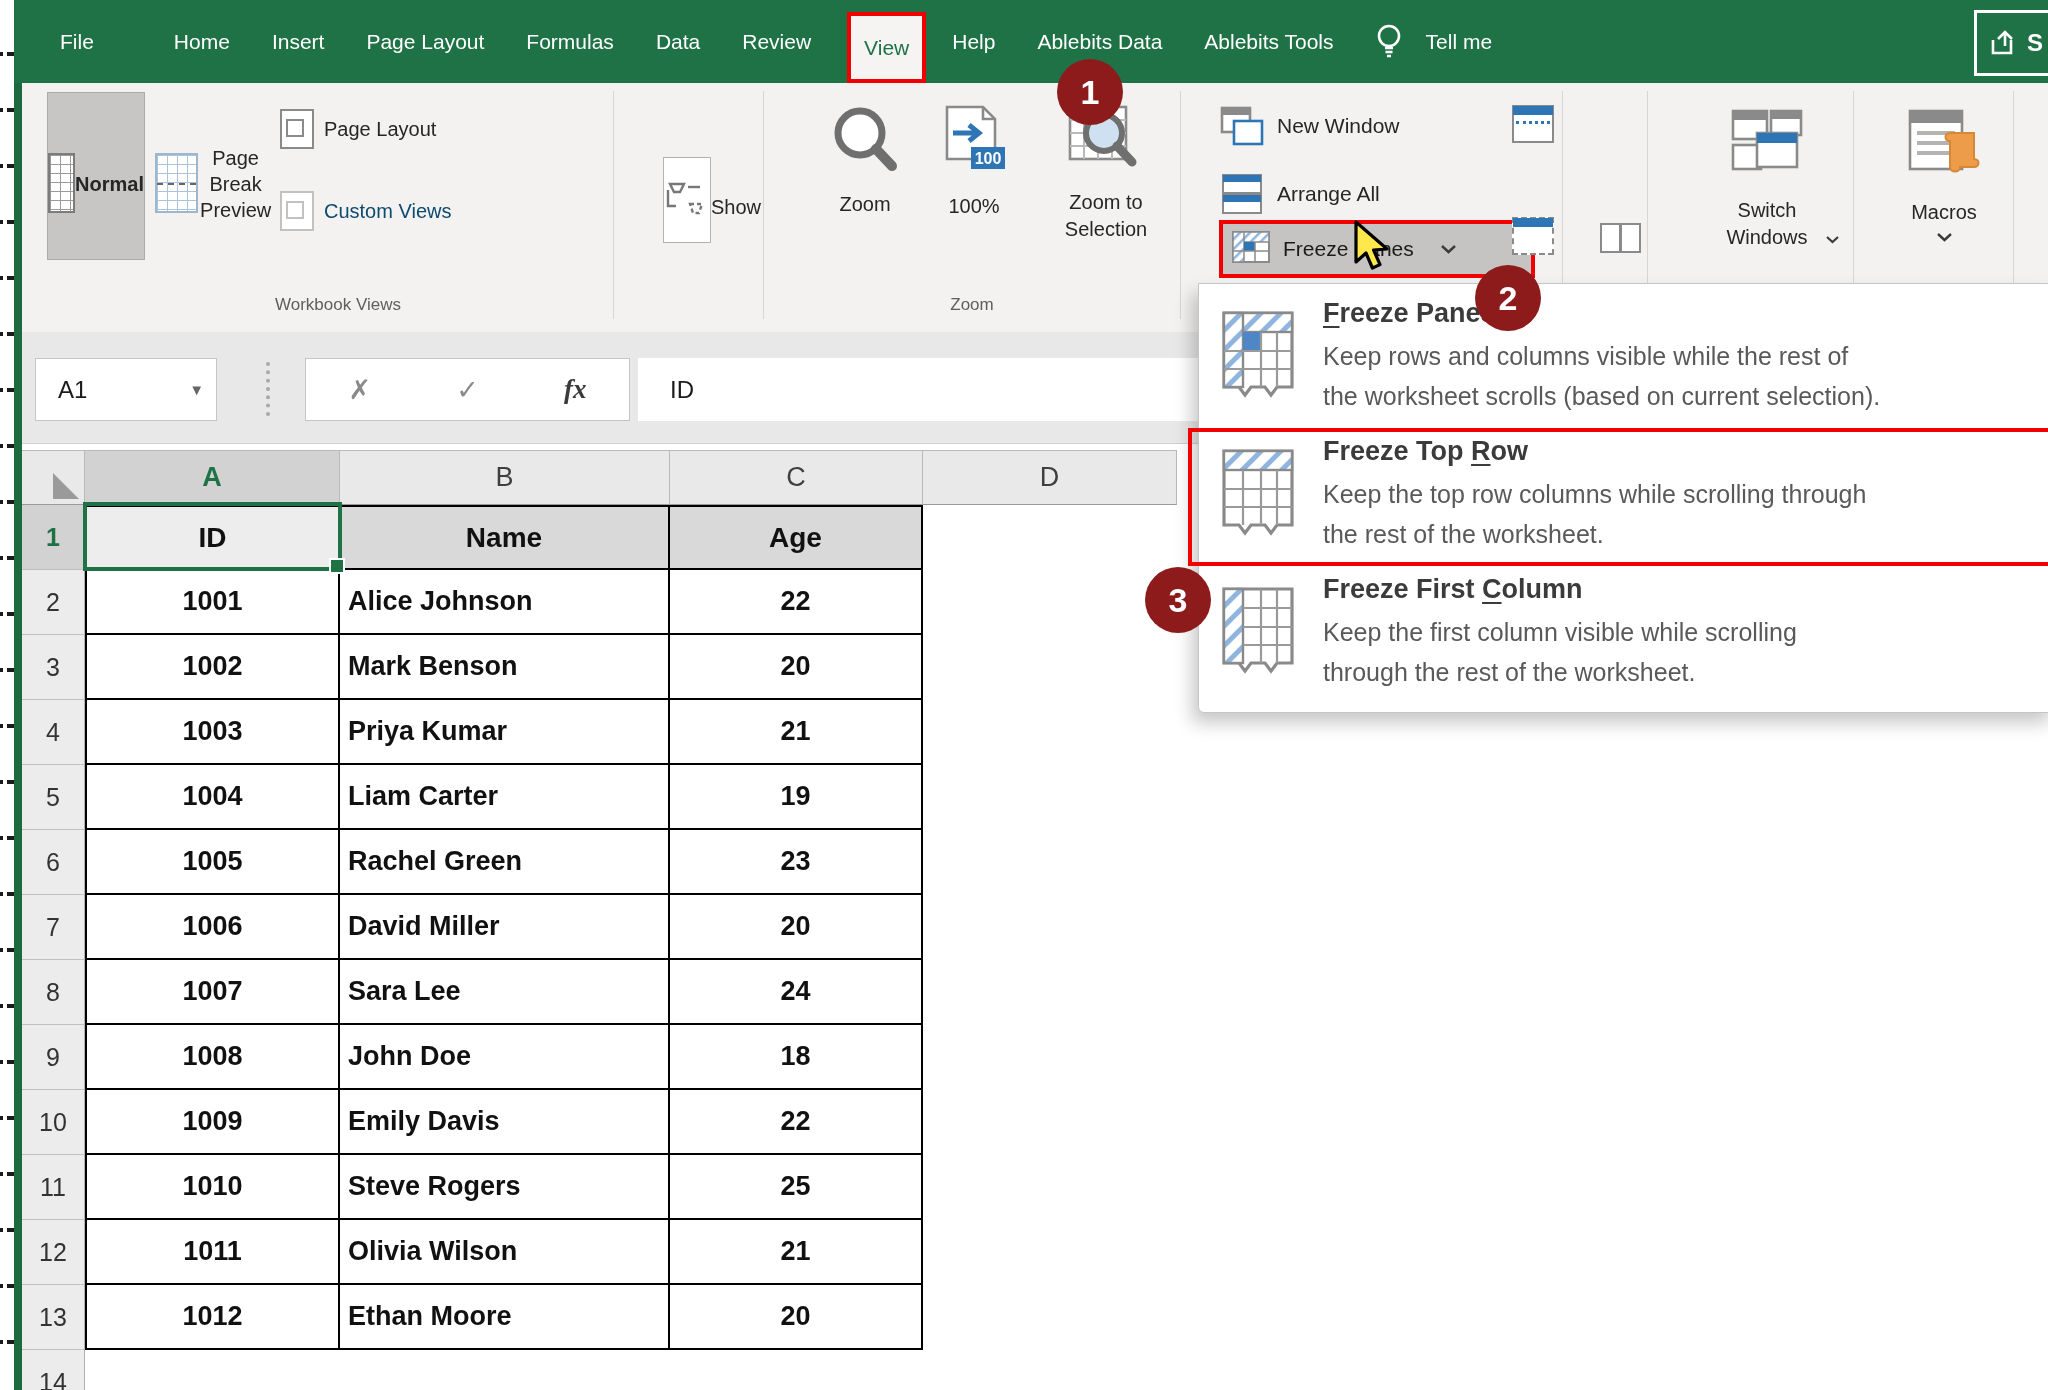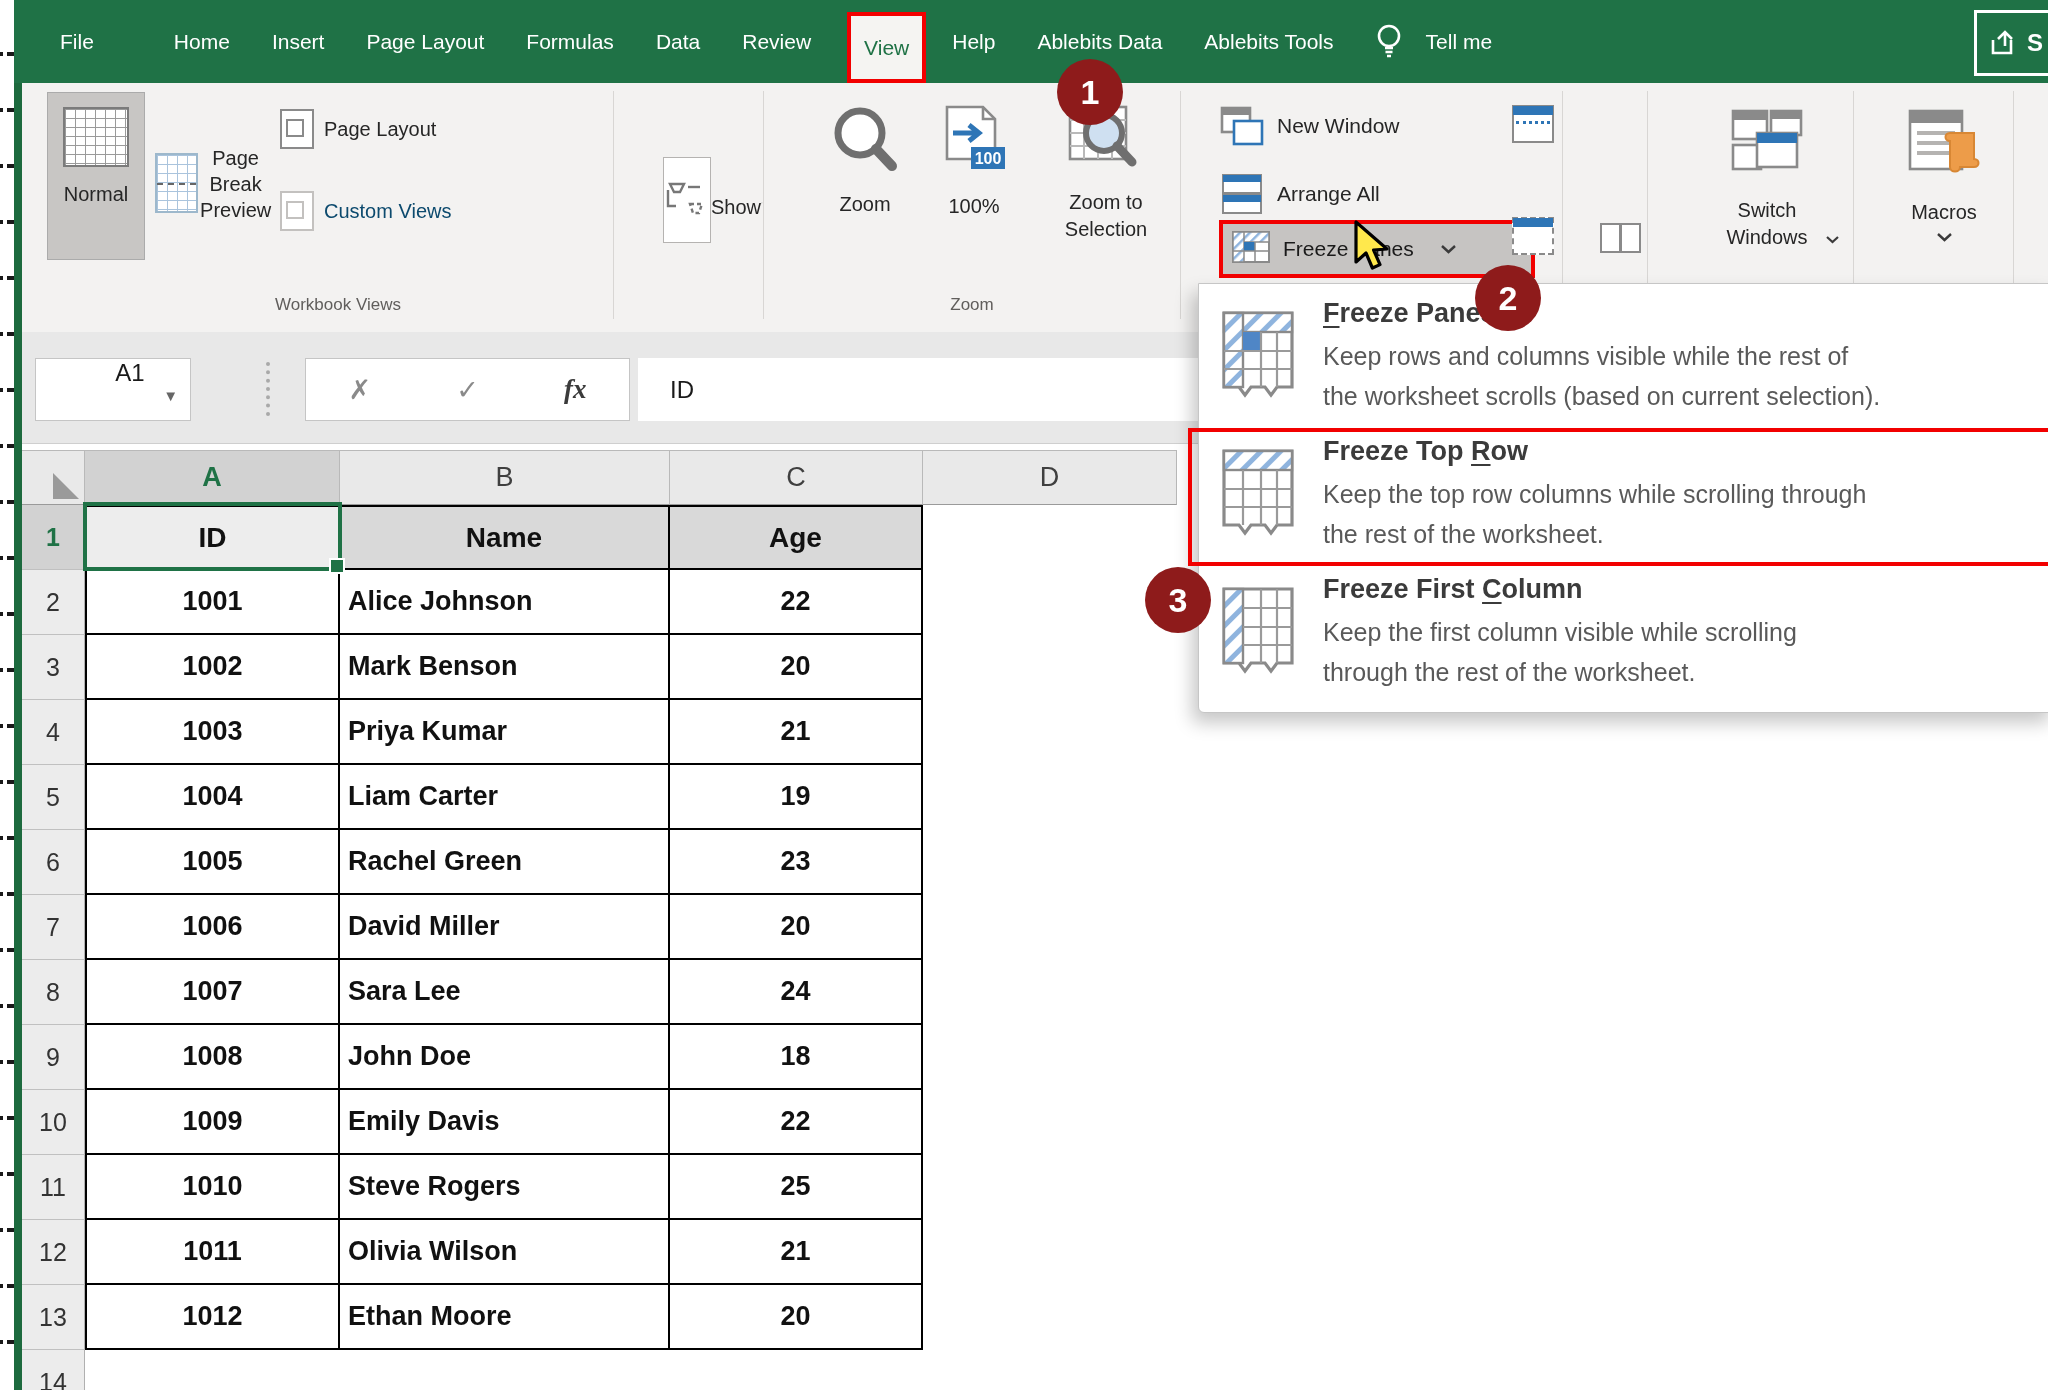--- a/index.html
+++ b/index.html
@@ -23,21 +23,21 @@
   .share-box{position:absolute;right:-8px;top:10px;height:60px;border:3px solid #fff;
     display:flex;align-items:center;padding:0 10px;gap:10px;font-size:24px;font-weight:600;}
 
   
   .ribbon{position:absolute;left:22px;top:83px;right:0;height:249px;background:#f3f2f1;
     border-bottom:1px solid #d0cfcd;color:#3b3b3b;}
   .vsep{position:absolute;top:8px;width:1px;height:228px;background:#d8d6d4;}
   .grp-label{position:absolute;top:212px;font-size:17px;color:#605e5c;transform:translateX(-50%);white-space:nowrap;}
 
   .normal-btn{position:absolute;left:25px;top:9px;width:98px;height:168px;background:#c8c6c4;
-    border:1px solid #ababab;display:flex;flex-direction:column;align-items:center;box-sizing:border-box;}
+    border:1px solid #ababab;display:flex;flex-direction:row;align-items:center;box-sizing:border-box;font-weight:bold;}
   .grid-ico{width:62px;height:56px;margin-top:14px;background:#fff;border:2px solid #7b7b7b;
     background-image:linear-gradient(#9a9a9a 1px,transparent 1px),linear-gradient(90deg,#9a9a9a 1px,transparent 1px);
     background-size:10px 9px;}
   .grid-ico.blue{border-color:#9db8cc;background-image:linear-gradient(#aac4dd 1px,transparent 1px),linear-gradient(90deg,#aac4dd 1px,transparent 1px);position:relative;}
   .grid-ico.blue::after{content:"";position:absolute;left:0;right:0;top:28px;border-top:2px dashed #666;}
   .btn-label{font-size:20px;margin-top:16px;color:#262626;}
   .pbp-btn{position:absolute;left:133px;top:9px;width:118px;height:168px;display:flex;flex-direction:row;align-items:center;text-align:center;}
   .pbp-btn .btn-label{line-height:26px;}
   .row-item{position:absolute;display:flex;align-items:center;gap:10px;font-size:20px;color:#262626;white-space:nowrap;}
   .page-ico{width:30px;height:36px;background:#fff;border:2px solid #8a8a8a;position:relative;}
@@ -59,22 +59,22 @@
   .small-ico{position:absolute;width:42px;height:38px;}
   .winico{background:#fff;border:2px solid #8a8a8a;box-sizing:border-box;position:relative;}
   .winico.bluetop::before{content:"";position:absolute;left:-1px;right:-1px;top:-1px;height:9px;background:#2e75b6;}
   .winico.gray::before{background:#b0b0b0;}
   .pages-ico{position:relative;width:42px;height:40px;}
   .pages-ico i{position:absolute;width:17px;height:26px;background:#fff;border:2px solid #8a8a8a;}
   .dis2 i{border-color:#c3c1bf;}
 
   
   .fbar{position:absolute;left:22px;top:332px;right:0;height:111px;background:#e8e8e8;border-bottom:1px solid #cfcfcf;}
-  .namebox{position:absolute;left:13px;top:26px;width:156px;height:63px;background:#fff;border:1px solid #c5c5c5;
-    display:flex;align-items:center;font-size:24px;color:#1a1a1a;padding-left:34px;box-sizing:border-box;flex-direction:column;}
+  .namebox{position:absolute;left:13px;top:26px;width:182px;height:63px;background:#fff;border:1px solid #c5c5c5;
+    display:flex;align-items:center;font-size:24px;color:#1a1a1a;padding-left:22px;box-sizing:border-box;}
   .namebox .arr{margin-left:auto;margin-right:12px;color:#666;font-size:15px;}
   .dots{position:absolute;left:244px;top:30px;height:54px;border-left:4px dotted #a9a9a9;}
   .fxbox{position:absolute;left:283px;top:26px;width:325px;height:63px;background:#fff;border:1px solid #c5c5c5;
     display:flex;align-items:center;justify-content:space-around;font-size:27px;color:#8a8a8a;box-sizing:border-box;}
   .fx{font-family:"Liberation Serif",serif;font-style:italic;color:#3b3b3b;font-weight:600;}
   .finput{position:absolute;left:616px;top:26px;right:0;height:63px;background:#fff;
     display:flex;align-items:center;padding-left:32px;font-size:24px;color:#1a1a1a;}
 
   
   .sheet{position:absolute;left:22px;top:450px;width:1155px;}

